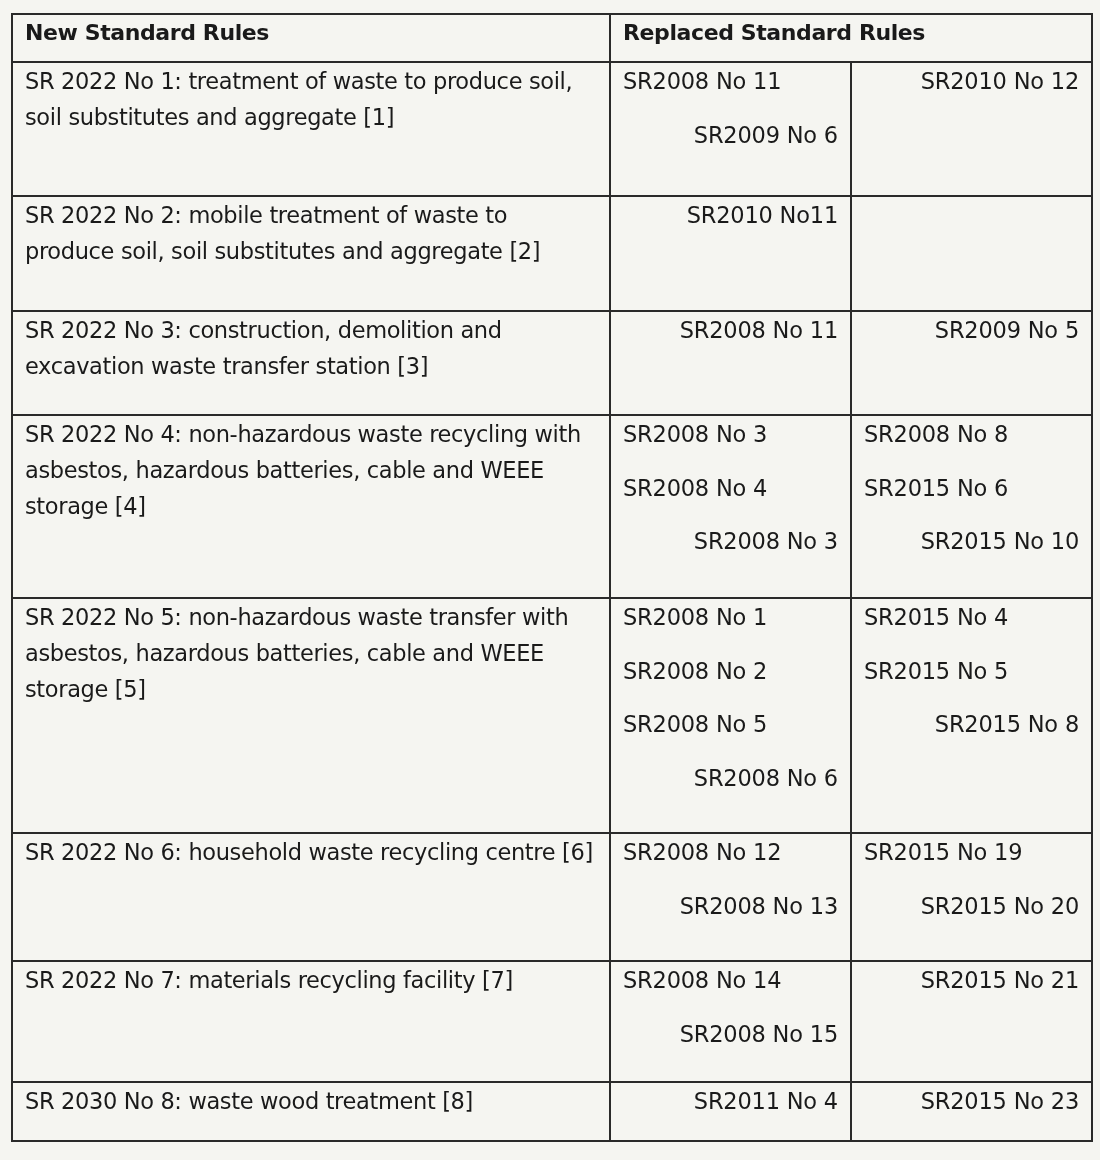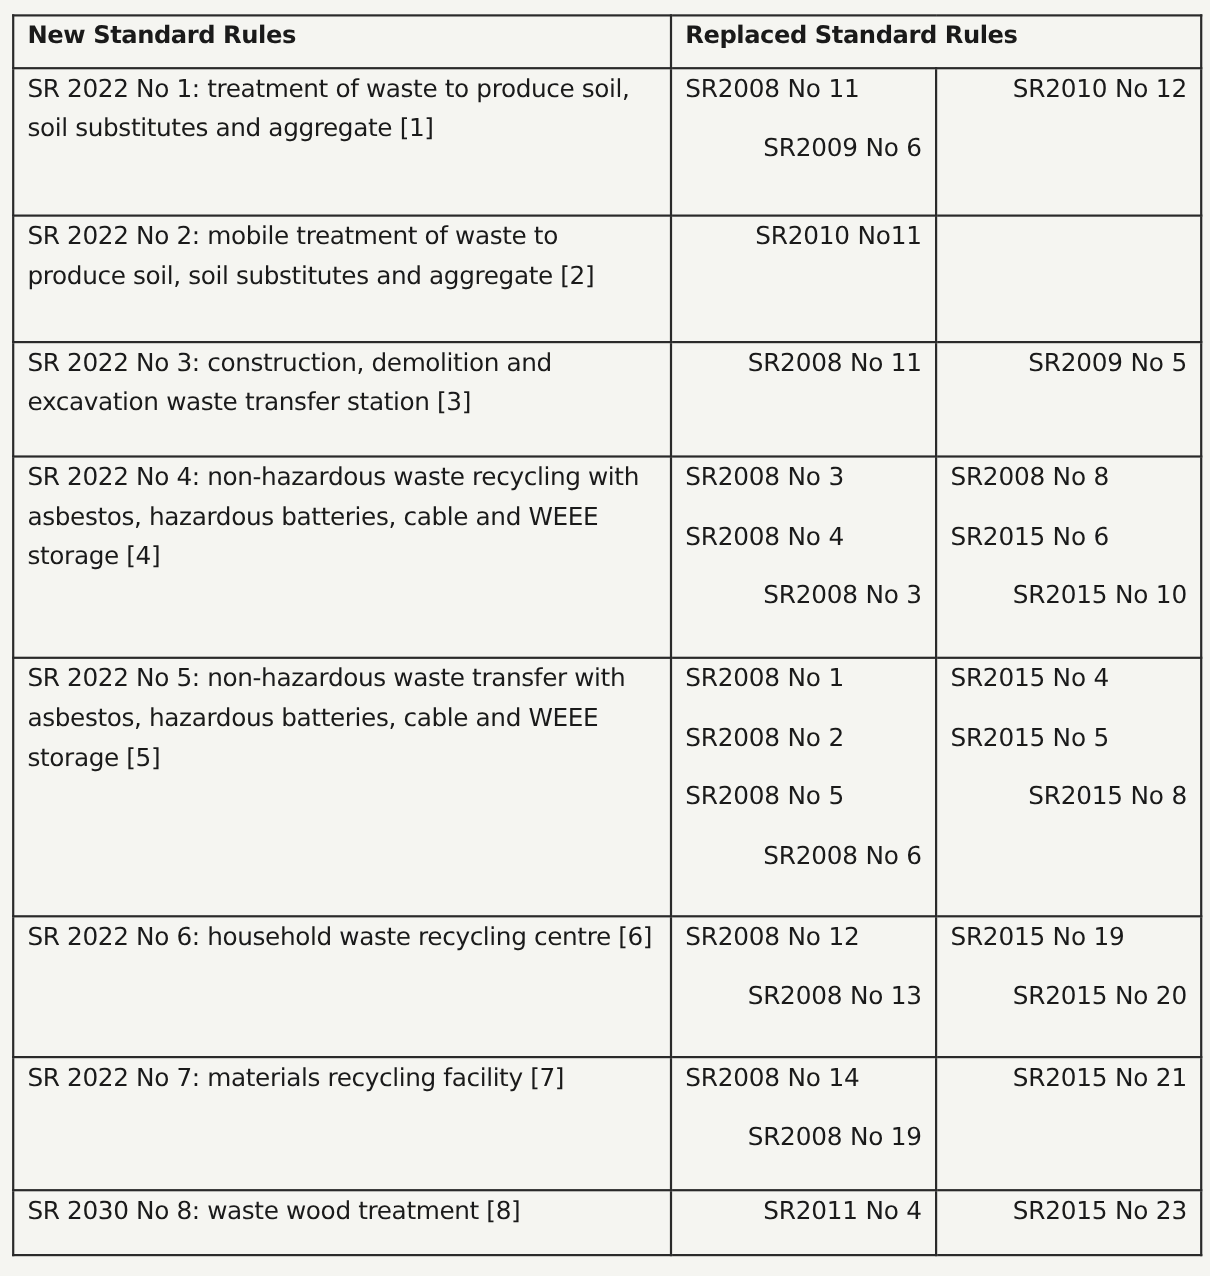--- a/index.html
+++ b/index.html
@@ -151,21 +151,21 @@
       <td class="codes">
         <span class="code-item">SR2015 No 19</span>
         <span class="code-item">SR2015 No 20</span>
       </td>
     </tr>
 
     <tr class="r7">
       <td class="desc">SR 2022 No 7: materials recycling facility [7]</td>
       <td class="codes">
         <span class="code-item">SR2008 No 14</span>
-        <span class="code-item">SR2008 No 19</span>
+        <span class="code-item">SR2008 No 15</span>
       </td>
       <td class="codes">
         <span class="code-item">SR2015 No 21</span>
       </td>
     </tr>
 
     <tr class="r8">
       <td class="desc">SR 2030 No 8: waste wood treatment [8]</td>
       <td class="codes">
         <span class="code-item">SR2011 No 4</span>

